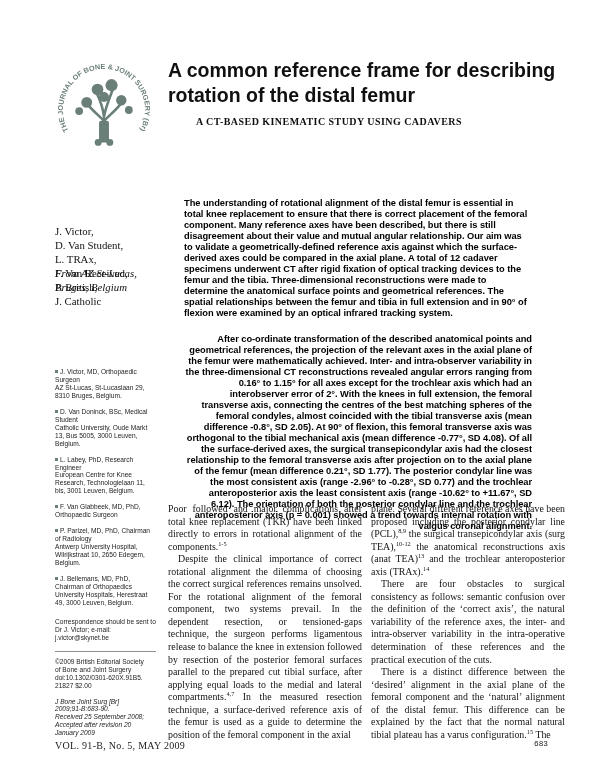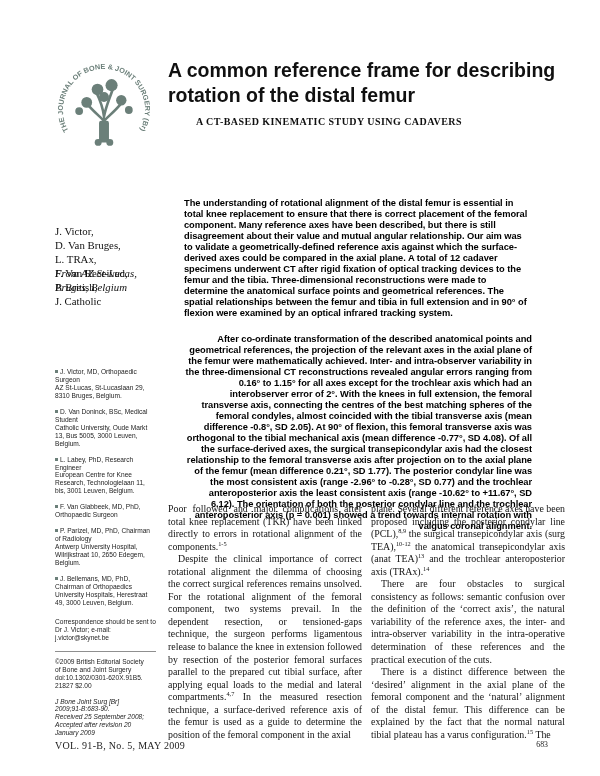--- a/index.html
+++ b/index.html
@@ -39,21 +39,21 @@
   
   .col{position:absolute;top:503px;width:194px;font-size:9.9px;line-height:12.55px;
        text-align:justify;color:#141414;}
   .col1{left:168px;} .col2{left:371px;}
   .col p{margin:0;}
   .col p.ind{text-indent:10px;}
   sup{font-size:64%;vertical-align:super;line-height:0;}
 
   
   .footer-left{position:absolute;left:55px;top:740px;font-size:10px;letter-spacing:.3px;color:#222;}
-  .footer-right{position:absolute;right:52px;top:740px;font-size:7.8px;color:#222;}
+  .footer-right{position:absolute;right:52px;top:740px;font-size:7.8px;color:#222;font-family:Liberation Mono, monospace;}
 </style>
 </head>
 <body>
 
 <div class="page">
 
   <svg class="logo" viewBox="0 0 100 100" aria-hidden="true">
     <defs>
       <path id="logoarc" d="M 17.1 69 A 38 38 0 1 1 82.9 69" fill="none"></path>
     </defs>
@@ -75,21 +75,21 @@
     </g>
   </svg>
 
   <div class="header">
     <div class="title">A common reference frame for describing rotation of the distal femur</div>
     <div class="subtitle">A CT-BASED KINEMATIC STUDY USING CADAVERS</div>
   </div>
 
   <div class="authors">
     <div>J. Victor,</div>
-    <div>D. Van Bruges,</div>
+    <div>D. Van Student,</div>
     <div>L. TRAx,</div>
     <div>F. Van Received,</div>
     <div>P. British,</div>
     <div>J. Catholic</div>
   </div>
   <div class="fromline">From AZ St-Lucas, Bruges, Belgium</div>
 
   <div class="abstract">
     <p>The understanding of rotational alignment of the distal femur is essential in total knee replacement to ensure that there is correct placement of the femoral component. Many reference axes have been described, but there is still disagreement about their value and mutual angular relationship. Our aim was to validate a geometrically-defined reference axis against which the surface-derived axes could be compared in the axial plane. A total of 12 cadaver specimens underwent CT after rigid fixation of optical tracking devices to the femur and the tibia. Three-dimensional reconstructions were made to determine the anatomical surface points and geometrical references. The spatial relationships between the femur and tibia in full extension and in 90° of flexion were examined by an optical infrared tracking system.</p>
     <p class="ind">After co-ordinate transformation of the described anatomical points and geometrical references, the projection of the relevant axes in the axial plane of the femur were mathematically achieved. Inter- and intra-observer variability in the three-dimensional CT reconstructions revealed angular errors ranging from 0.16° to 1.15° for all axes except for the trochlear axis which had an interobserver error of 2°. With the knees in full extension, the femoral transverse axis, connecting the centres of the best matching spheres of the femoral condyles, almost coincided with the tibial transverse axis (mean difference -0.8°, SD 2.05). At 90° of flexion, this femoral transverse axis was orthogonal to the tibial mechanical axis (mean difference -0.77°, SD 4.08). Of all the surface-derived axes, the surgical transepicondylar axis had the closest relationship to the femoral transverse axis after projection on to the axial plane of the femur (mean difference 0.21°, SD 1.77). The posterior condylar line was the most consistent axis (range -2.96° to -0.28°, SD 0.77) and the trochlear anteroposterior axis the least consistent axis (range -10.62° to +11.67°, SD 6.12). The orientation of both the posterior condylar line and the trochlear anteroposterior axis (p = 0.001) showed a trend towards internal rotation with valgus coronal alignment.</p>
@@ -131,21 +131,21 @@
 Received 25 September 2008;
 Accepted after revision 20
 January 2009</div>
   </div>
 
   <div class="col col1">
     <p><span>Poor followed and major complications after total knee replacement (TKR) have been linked directly to errors in rotational alignment of the components.</span><sup>1-5</sup></p>
     <p class="ind"><span>Despite the clinical importance of correct rotational alignment the dilemma of choosing the correct surgical references remains unsolved. For the rotational alignment of the femoral component, two systems prevail. In the dependent resection, or tensioned-gaps technique, the surgeon performs ligamentous release to balance the knee in extension followed by resection of the posterior femoral surfaces parallel to the prepared cut tibial surface, after applying equal loads to the medial and lateral compartments.</span><sup>4,7</sup><span> In the measured resection technique, a surface-derived reference axis of the femur is used as a guide to determine the position of the femoral component in the axial</span></p>
   </div>
   <div class="col col2">
-    <p><span>plane. Several different reference axes have been proposed including the posterior condylar line (PCL),</span><sup>8,9</sup><span> the surgical transepicondylar axis (surg TEA),</span><sup>10-12</sup><span> the anatomical transepicondylar axis (anat TEA)</span><sup>13</sup><span> and the trochlear anteroposterior axis (TRAx).</span><sup>14</sup></p>
+    <p><span>plane. Several different reference axes have been proposed including the posterior condylar line (PCL),</span><sup>8,9</sup><span> the surgical transepicondylar axis (surg TEA),</span><sup>10-12</sup><span> the anatomical reconstructions axis (anat TEA)</span><sup>13</sup><span> and the trochlear anteroposterior axis (TRAx).</span><sup>14</sup></p>
     <p class="ind"><span>There are four obstacles to surgical consistency as follows: semantic confusion over the definition of the ‘correct axis’, the natural variability of the reference axes, the inter- and intra-observer variability in the intra-operative determination of these references and the practical execution of the cuts.</span></p>
     <p class="ind"><span>There is a distinct difference between the ‘desired’ alignment in the axial plane of the femoral component and the ‘natural’ alignment of the distal femur. This difference can be explained by the fact that the normal natural tibial plateau has a varus configuration.</span><sup>15</sup><span> The</span></p>
   </div>
 
   <div class="footer-left">VOL. 91-B, No. 5, MAY 2009</div>
   <div class="footer-right">683</div>
 
 </div>
 
 </body></html>

